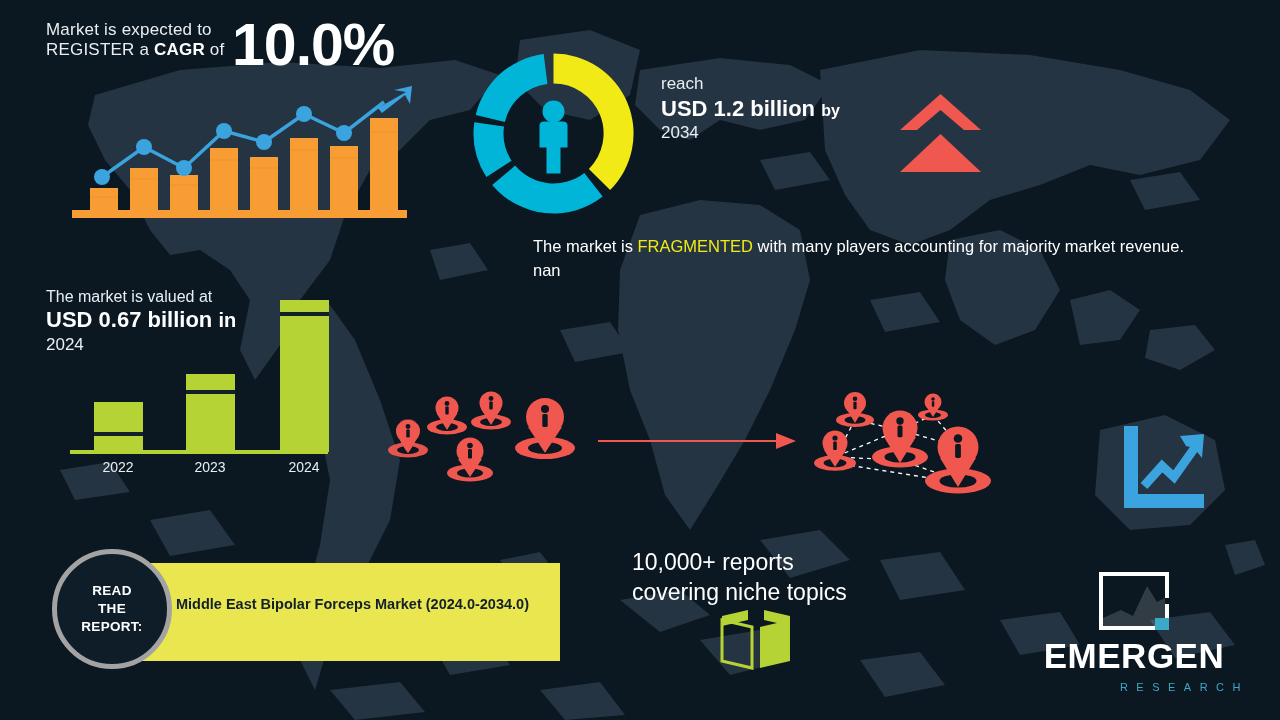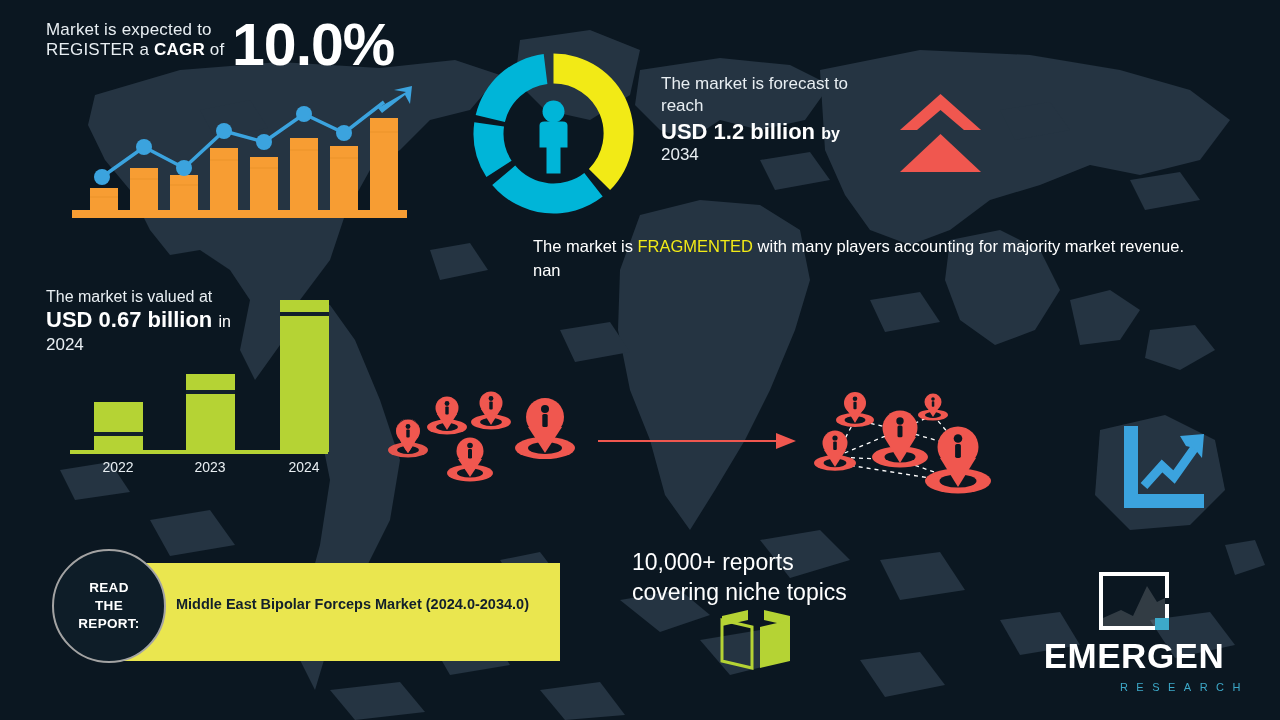--- a/index.html
+++ b/index.html
@@ -56,21 +56,21 @@
 
   #fragmented-block {
     left: 533px; top: 235px; width: 672px;
     font-size: 16.5px; line-height: 1.45; color: #ffffff;
   }
   #fragmented-block .hl { color: #f2ea16; }
 
   #valued-block { left: 46px; top: 272px; width: 270px; }
   #valued-block .lead { font-size: 16px; color: #e8eef2; margin-top: 16px; }
   #valued-block .big { font-size: 22px; font-weight: 700; color: #fff; line-height: 1.3;}
-  #valued-block .small-inline { font-size: 16px; font-weight: 400; }
+  #valued-block .small-inline { font-size: 20px; font-weight: 700; }
   #valued-block .yr { font-size: 17px; font-weight: 400; color: #e8eef2; }
 
   #reports-block { left: 632px; top: 548px; }
   #reports-block div {
     font-size: 23px; color: #ffffff; line-height: 1.3; font-weight: 400;
   }
 
   
   #report-banner {
     left: 106px; top: 563px;
@@ -84,21 +84,21 @@
     font-size: 14.5px;
     font-weight: 700;
     color: #12202b;
     line-height: 1.9;
   }
   #read-circle {
     left: 52px; top: 549px;
     width: 110px; height: 110px;
     border-radius: 50%;
     background: #0e1d28;
-    border: 2px solid #a3a3a3;
+    border: 5px solid #a3a3a3;
     display: flex; align-items: center; justify-content: center;
     z-index: 7;
   }
   #read-circle span {
     font-size: 13.5px; font-weight: 700; color: #ffffff;
     text-align: center; line-height: 1.35; letter-spacing: .3px;
   }
 
   
   #logo { left: 1019px; top: 568px; width: 230px; }
@@ -223,21 +223,20 @@
       <path d="M-77.8,-18.6 A80,80 0 0,1 -9.8,-79.4 L-6.1,-49.6 A50,50 0 0,0 -48.6,-11.6 Z" fill="#00b5d8"></path>
 
       <g fill="#00b5d8">
         <circle cx="0" cy="-22" r="11"></circle>
         <path d="M-14,-8 Q-14,-12 -9,-12 L9,-12 Q14,-12 14,-8 L14,14 L7,14 L7,40 L-7,40 L-7,14 L-14,14 Z"></path>
       </g>
     </g>
   </svg>
 
   <div class="content" id="forecast-block">
-    <div class="txt-light">The market is forecast to</div>
     <div class="txt-light">reach</div>
     <div class="big"><span>USD 1.2 billion</span> <span class="small-inline">by</span></div>
     <div class="yr">2034</div>
   </div>
 
   <svg class="content" style="left:898px; top:92px;" width="85" height="85" viewBox="0 0 85 85">
     <path d="M42.5,2 L83,38 L66,38 L42.5,18 L19,38 L2,38 Z" fill="#f0574f"></path>
     <path d="M42.5,42 L83,80 L2,80 Z" fill="#f0574f"></path>
   </svg>
 

